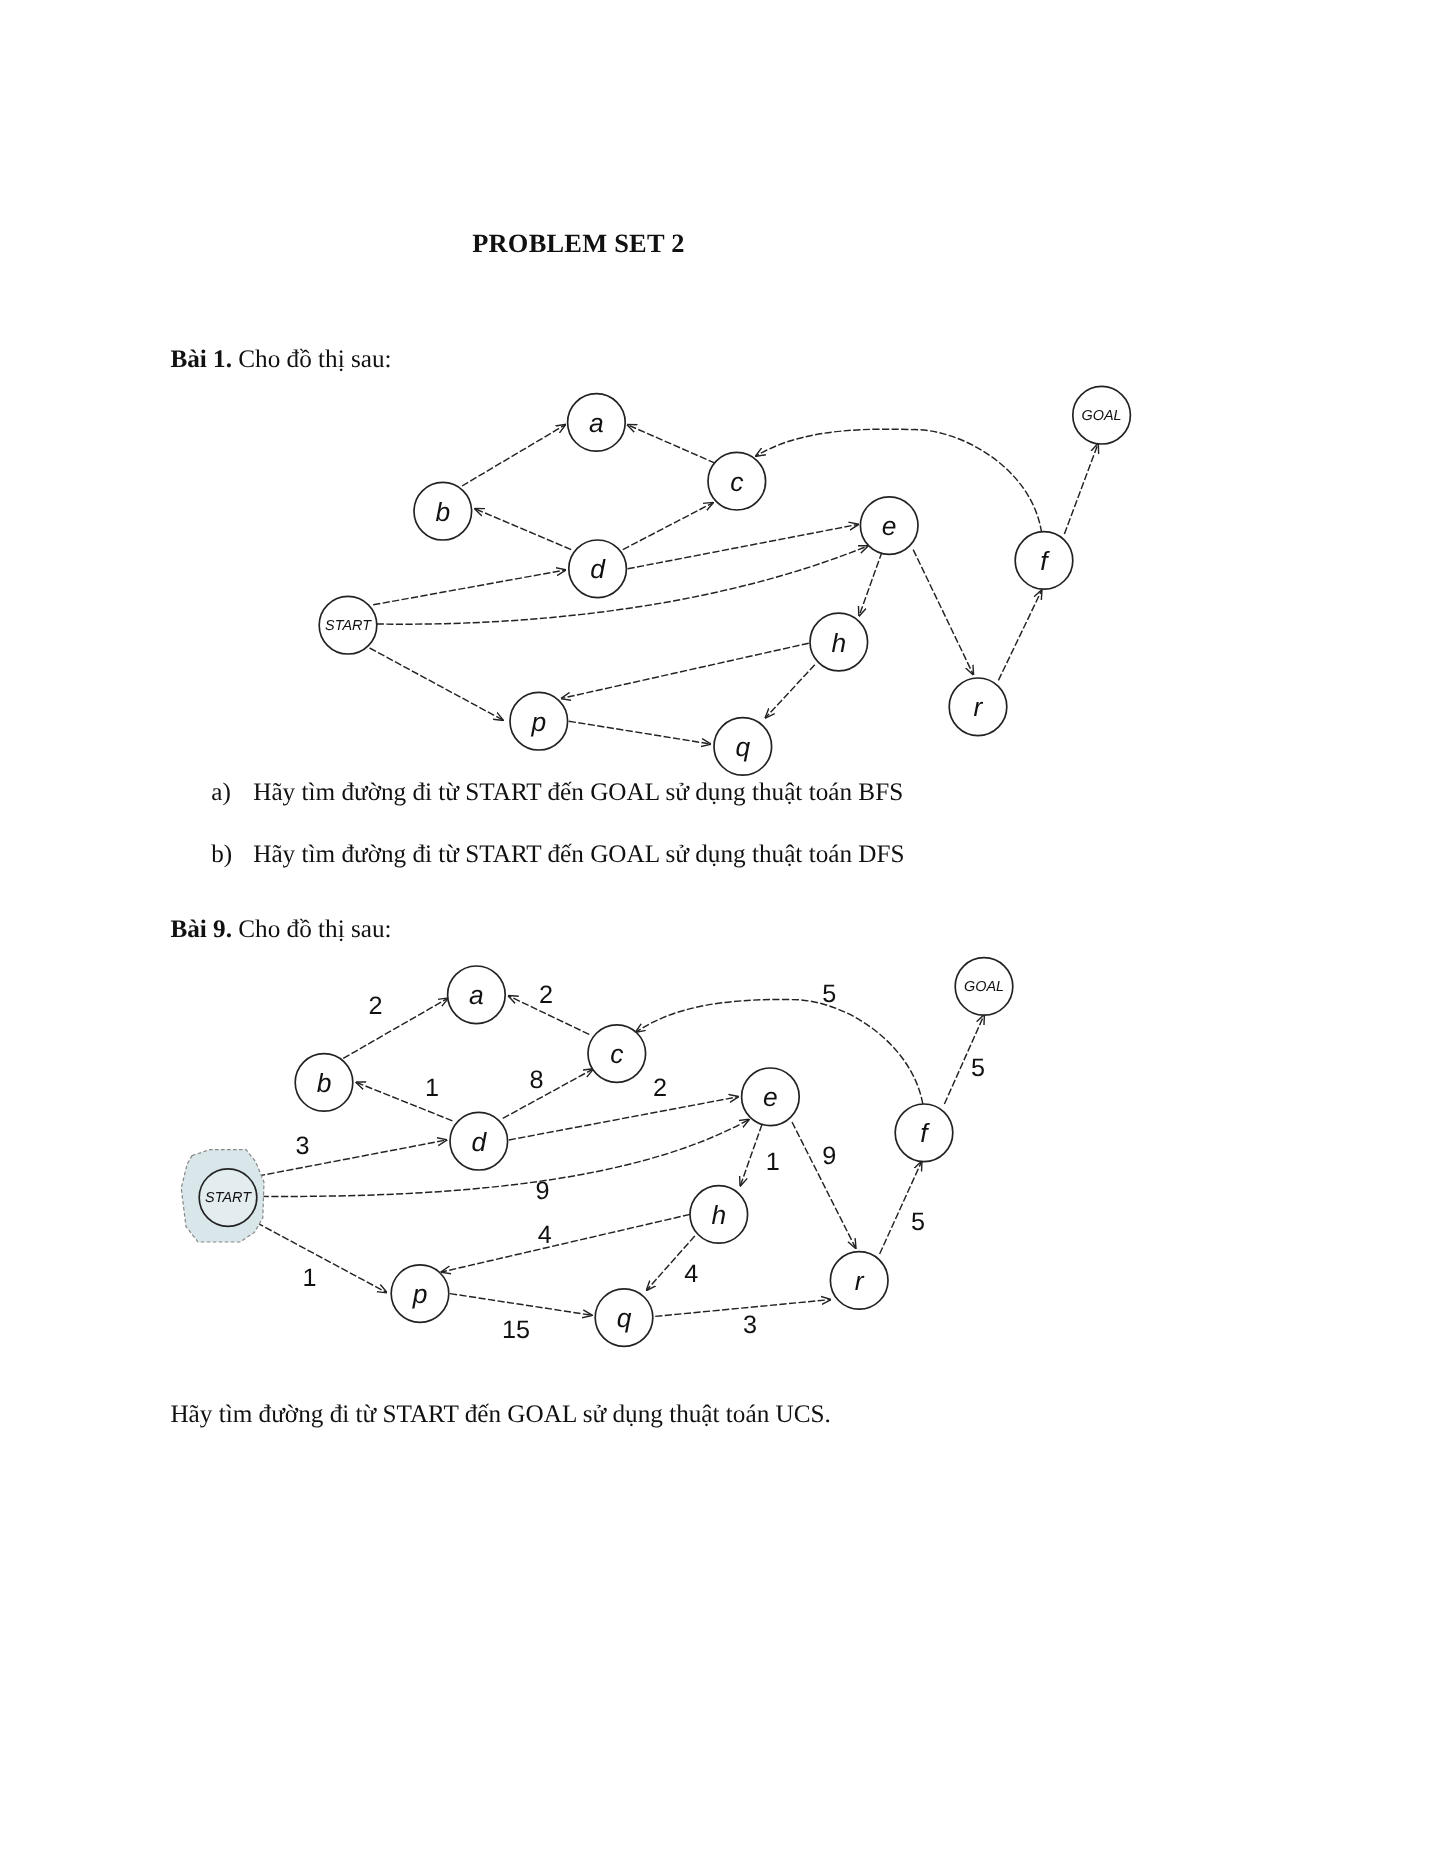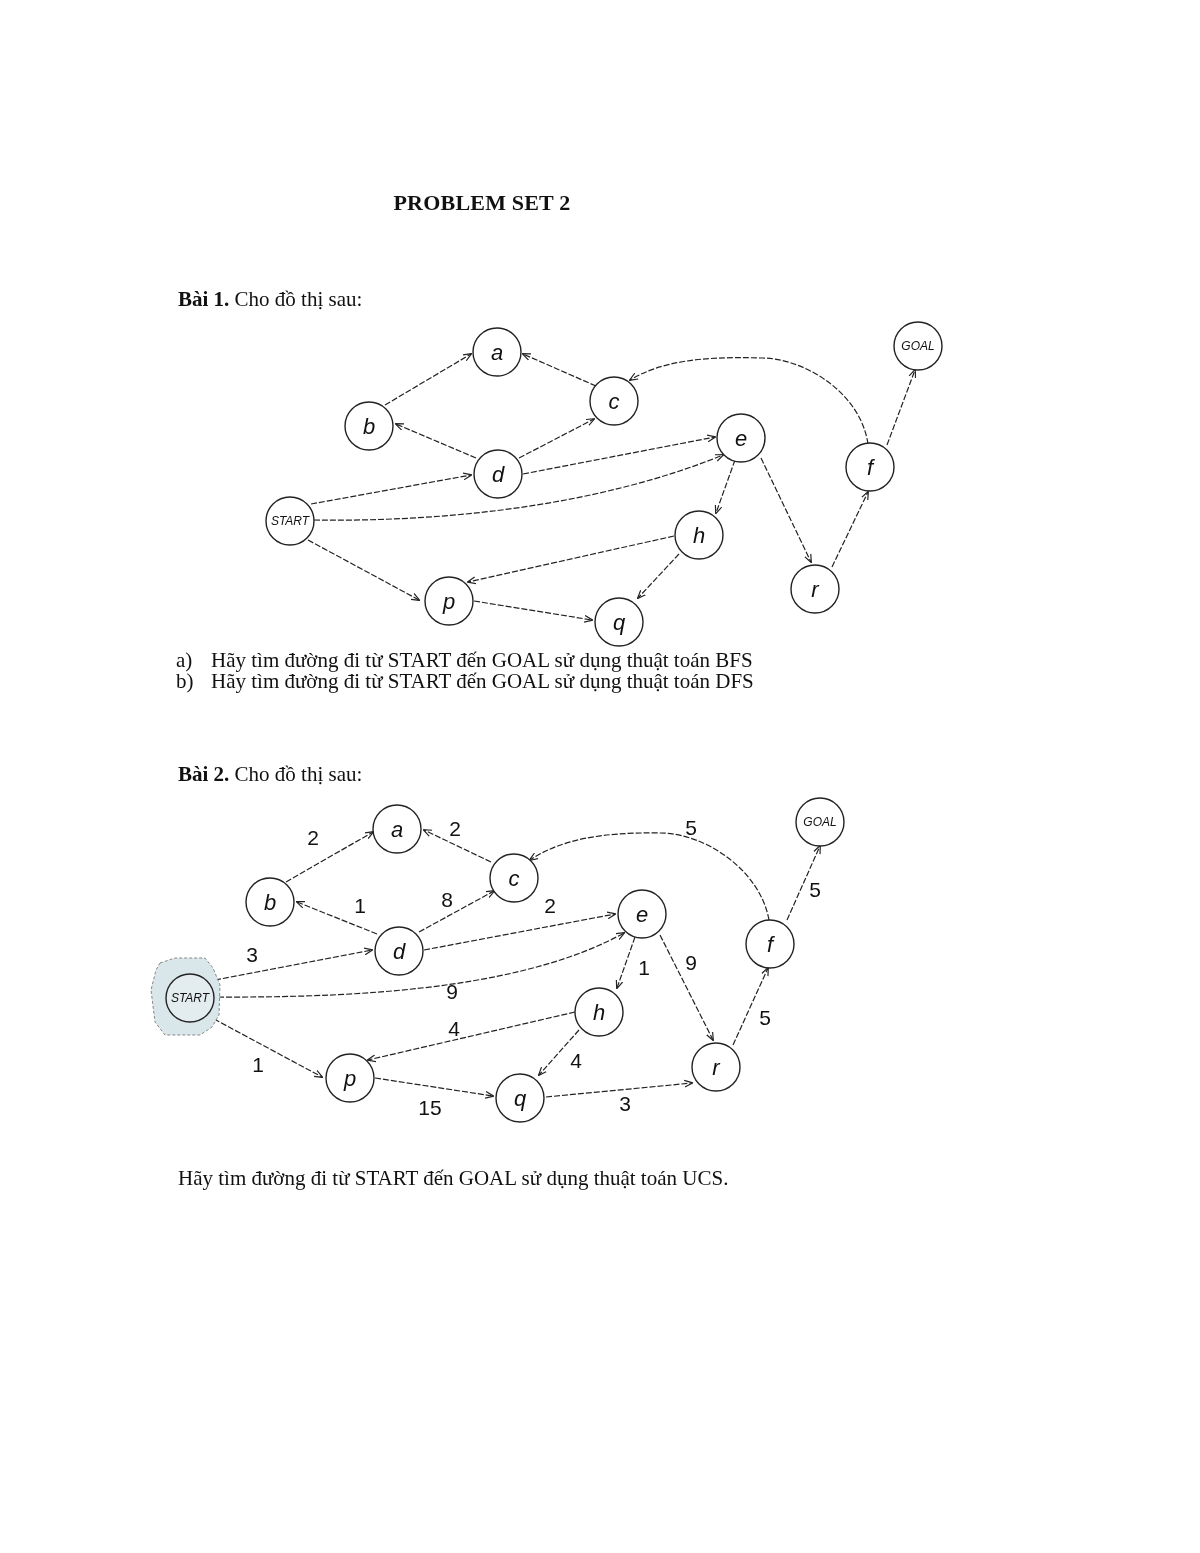--- a/index.html
+++ b/index.html
@@ -1,18 +1,18 @@
 <!DOCTYPE html>
 <html><head>
 <meta charset="utf-8">
 <style>
   html, body { margin: 0; padding: 0; background: #ffffff; }
   body { width: 1200px; height: 1553px; position: relative; overflow: hidden; font-family: "Liberation Serif", serif; color: #111; }
   .title { position: absolute; top: 190px; left: 0; width: 964px; text-align: center; font-weight: bold; font-size: 22px; letter-spacing: 0.2px; }
-  .para { position: absolute; left: 142px; font-size: 21px; margin-left: 36px; }
+  .para { position: absolute; left: 142px; font-size: 21px; }
   .para b { font-weight: bold; }
   .list-item { position: absolute; left: 176px; font-size: 21px; }
   .list-item .marker { display: inline-block; width: 35px; }
   svg.graph { position: absolute; left: 0; top: 0; }
   svg text { font-family: "Liberation Sans", sans-serif; }
   .node-label { font-style: italic; font-size: 22px; }
   .node-label-small { font-style: italic; font-size: 12px; }
   .weight { font-size: 21px; }
 </style>
 </head>
@@ -143,22 +143,22 @@
     <text class="weight" x="625" y="1111">3</text>
     <text class="weight" x="765" y="1025">5</text>
     <text class="weight" x="691" y="835">5</text>
     <text class="weight" x="815" y="897">5</text>
   </g>
 </svg>
 
 <div class="list-item" style="top:648px;">
   <span class="marker">a)</span><span>Hãy tìm đường đi từ START đến GOAL sử dụng thuật toán BFS</span>
 </div>
-<div class="list-item" style="top:669px;">
+<div class="list-item" style="top:699px;">
   <span class="marker">b)</span><span>Hãy tìm đường đi từ START đến GOAL sử dụng thuật toán DFS</span>
 </div>
 
 <div class="para" style="top:762px;">
-  <b>Bài 2.</b>
+  <b>Bài 9.</b>
   <span>Cho đồ thị sau:</span>
 </div>
 
 <div class="para" style="top:1166px;">Hãy tìm đường đi từ START đến GOAL sử dụng thuật toán UCS.</div>
 
 </body></html>

